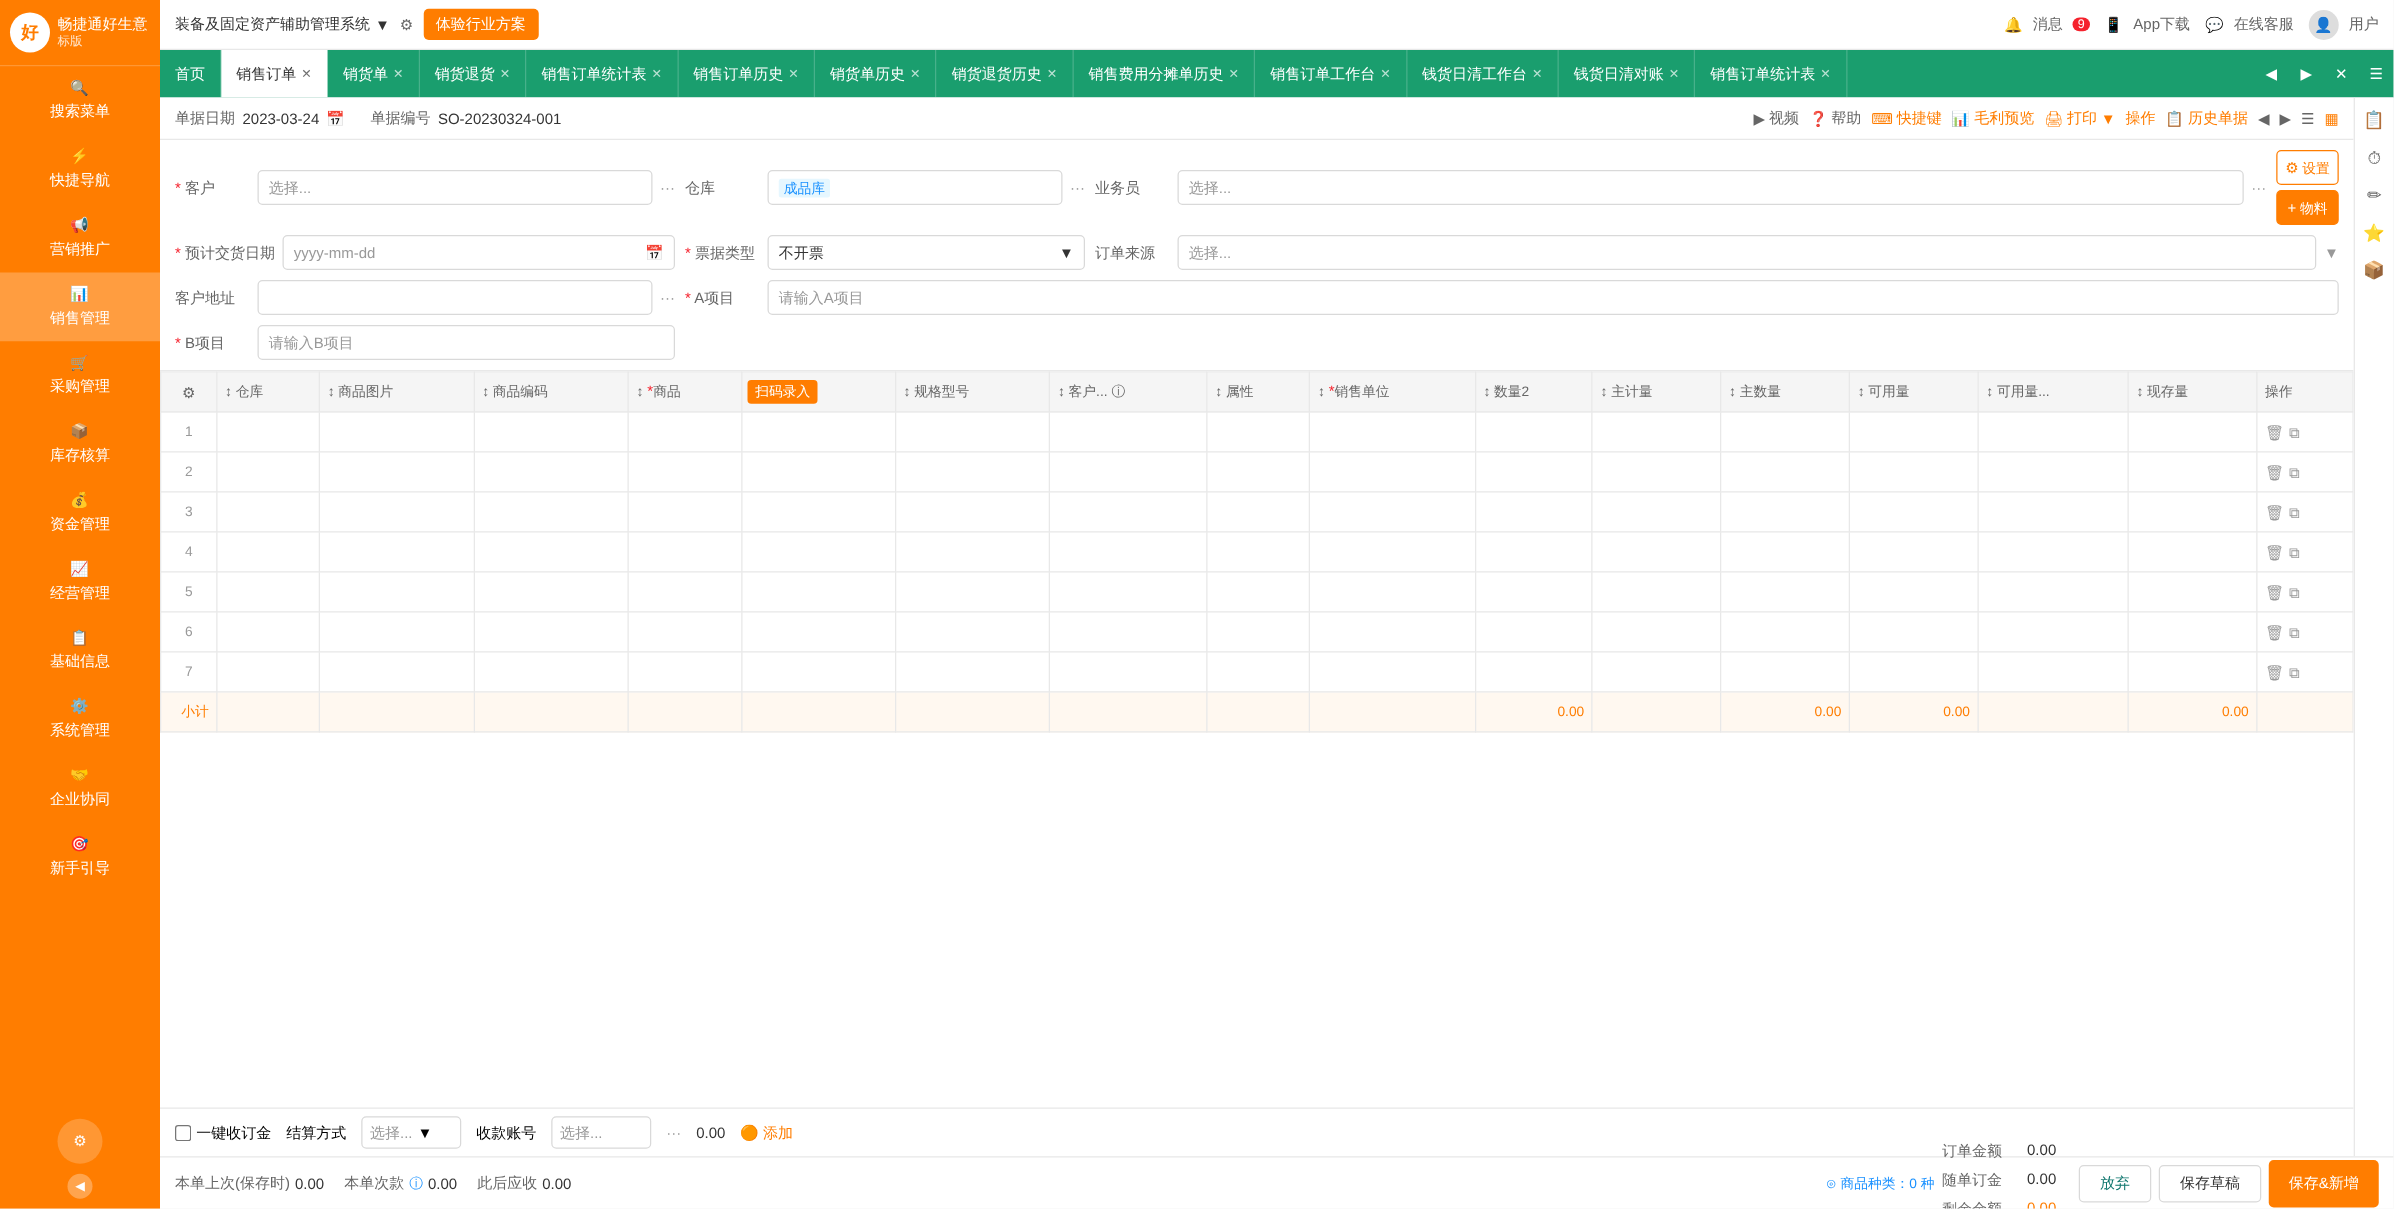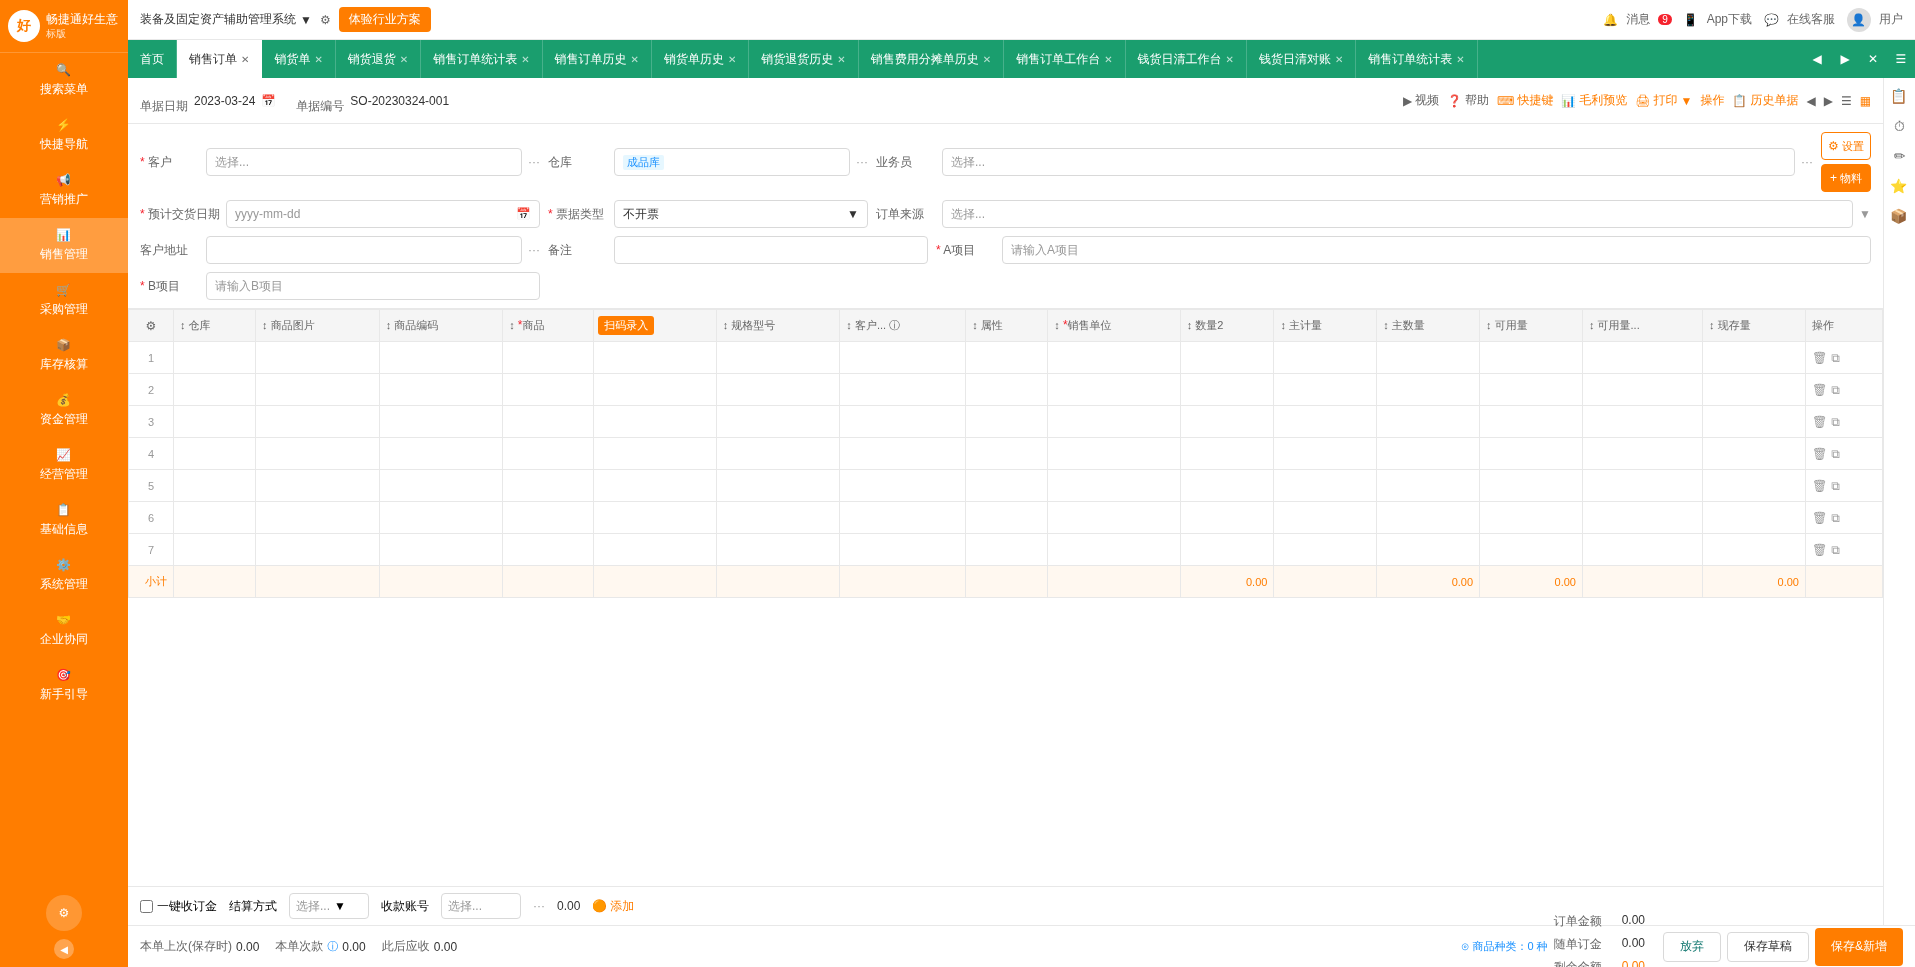--- a/index.html
+++ b/index.html
@@ -89,21 +89,21 @@
 
     
     .form-area { flex: 1; display: flex; flex-direction: column; overflow: hidden; background: #fff; }
 
     
     .form-header {
       padding: 8px 12px; border-bottom: 1px solid #e8e8e8;
       display: flex; align-items: center; gap: 20px;
     }
     .form-field { display: flex; align-items: center; gap: 6px; }
-    .form-label { color: #666; white-space: nowrap; margin-top: 12px; }
+    .form-label { color: #666; white-space: nowrap; }
     .form-value { color: #333; font-weight: 500; }
     .form-header-actions { margin-left: auto; display: flex; align-items: center; gap: 8px; color: #666; font-size: 12px; }
     .form-header-btn { display: flex; align-items: center; gap: 3px; cursor: pointer; color: #666; }
 
     
     .form-body { padding: 8px 12px; border-bottom: 1px solid #e8e8e8; }
     .form-row { display: flex; align-items: center; gap: 8px; margin-bottom: 8px; }
     .form-row:last-child { margin-bottom: 0; }
     .field-group { display: flex; align-items: center; gap: 6px; flex: 1; justify-content: center; }
     .field-label { color: #666; white-space: nowrap; min-width: 60px; }
@@ -466,24 +466,20 @@
           </div>
         </div>
         <div class="form-row">
 
           <div class="field-group" style="max-width:400px">
             <span class="field-label">客户地址</span>
             <div class="field-input"></div>
             <span class="field-dots">···</span>
           </div>
 
-          <div class="field-group" style="max-width:380px">
-            <span class="field-label">备注</span>
-            <div class="field-input" style="width:300px"></div>
-          </div>
 
           <div class="field-group" style="flex:1">
             <span class="field-label required">A项目</span>
             <div class="field-input">
               <span style="color:#999">请输入A项目</span>
             </div>
           </div>
         </div>
         <div class="form-row">
 

